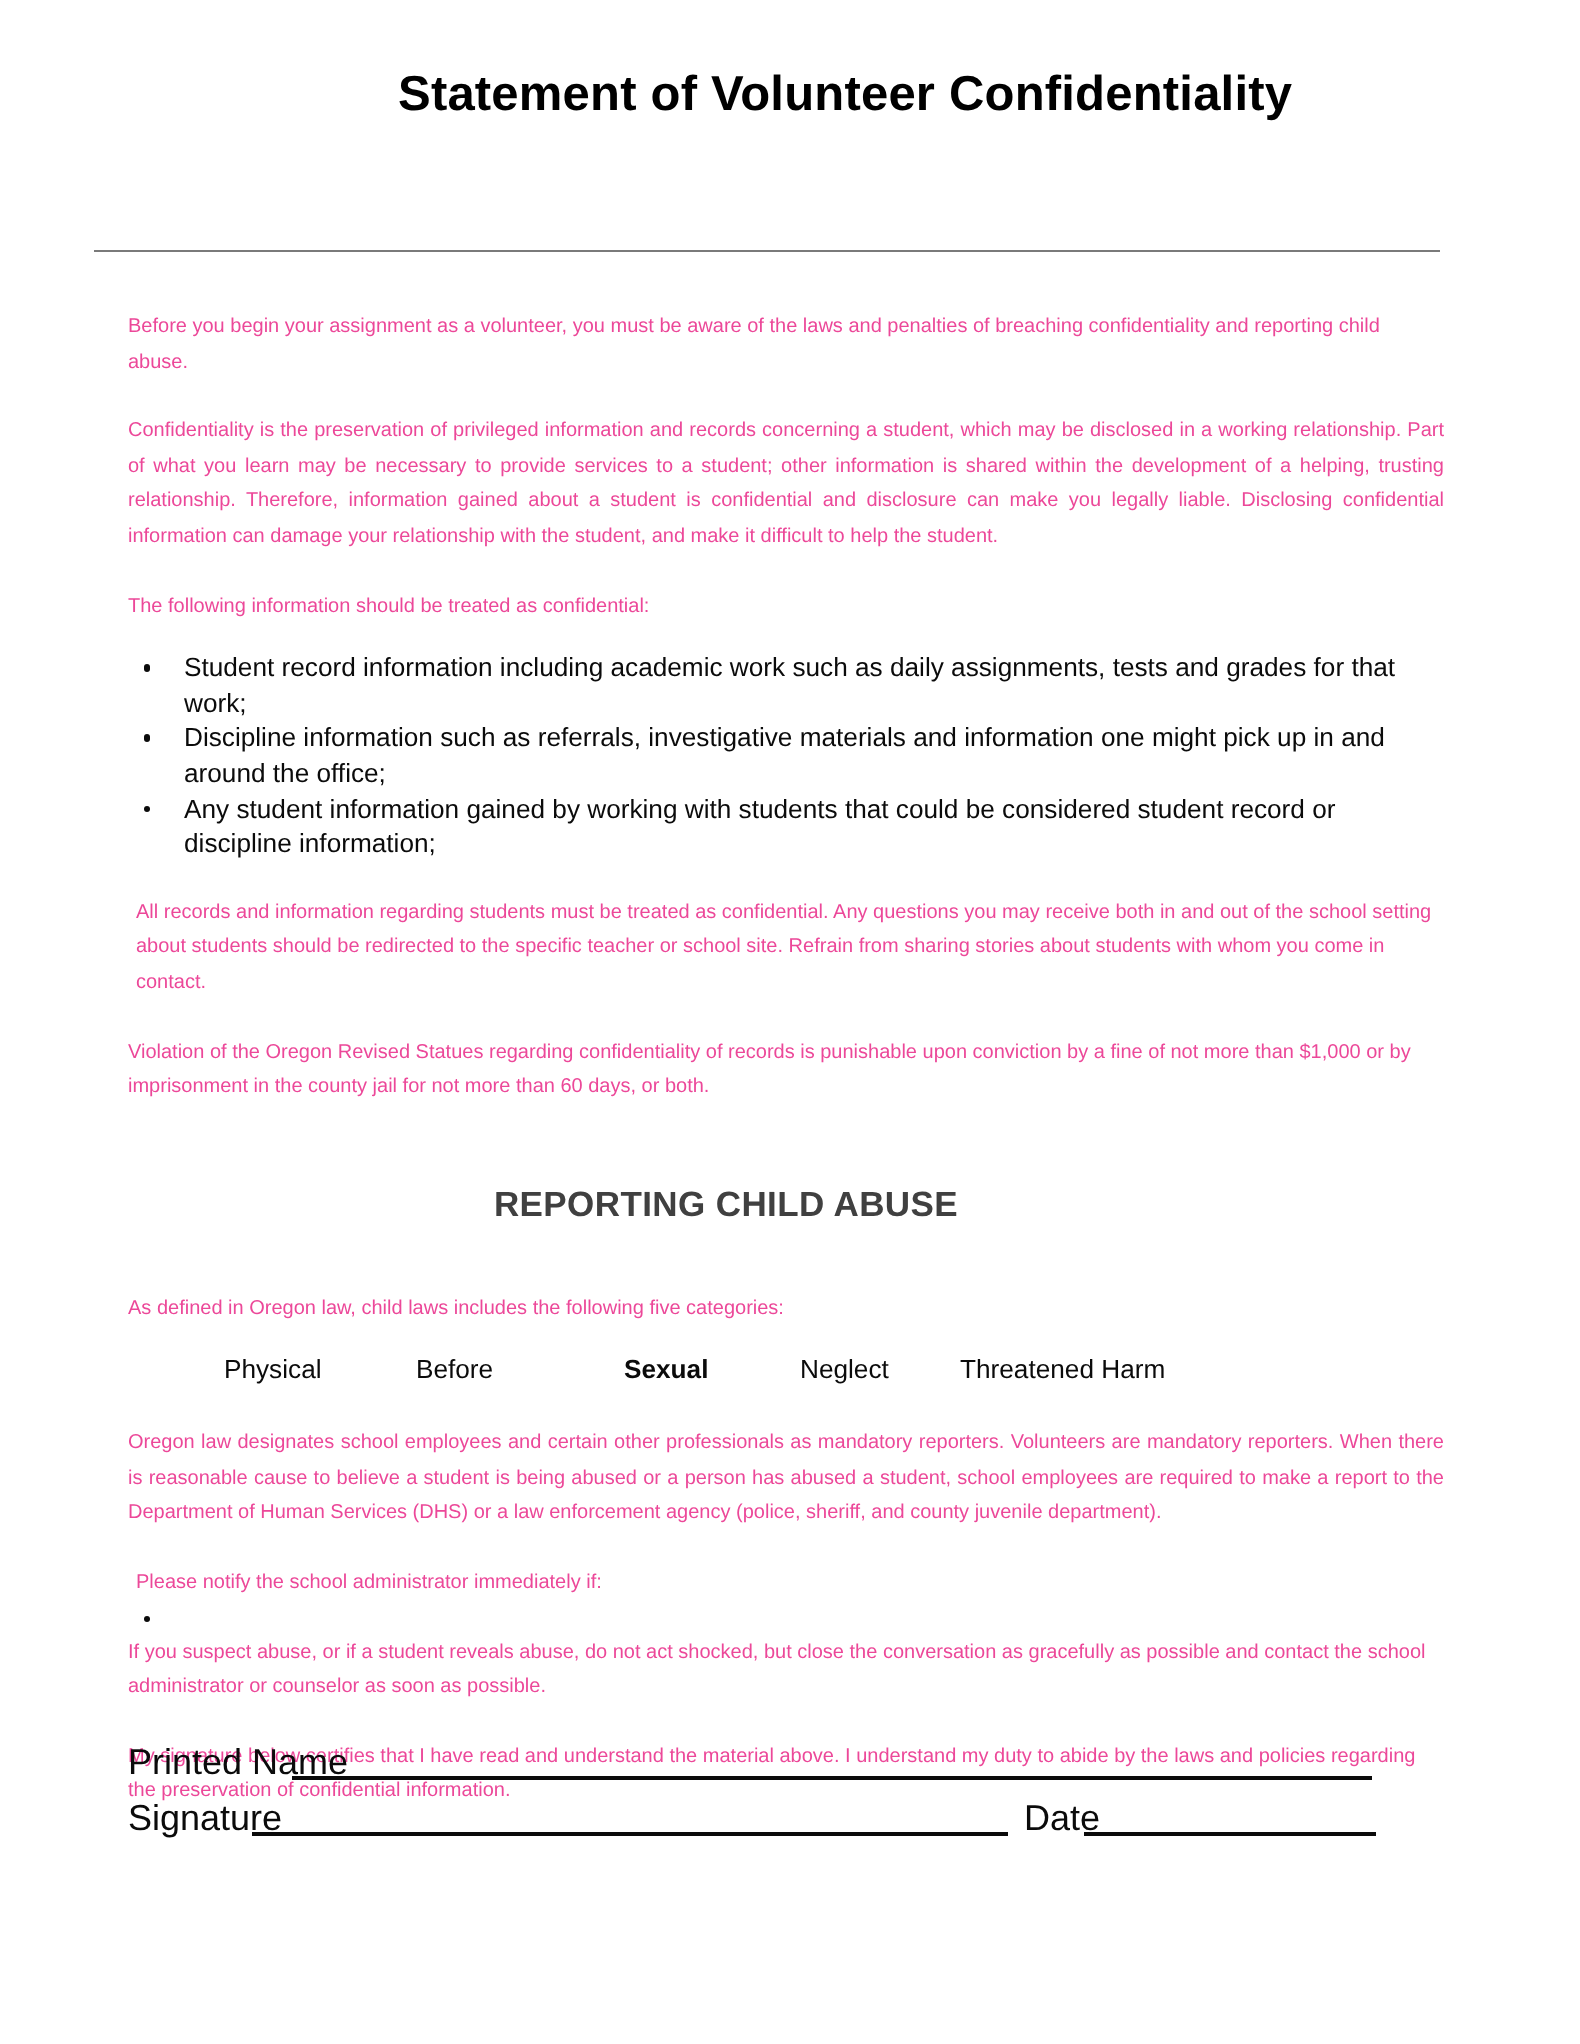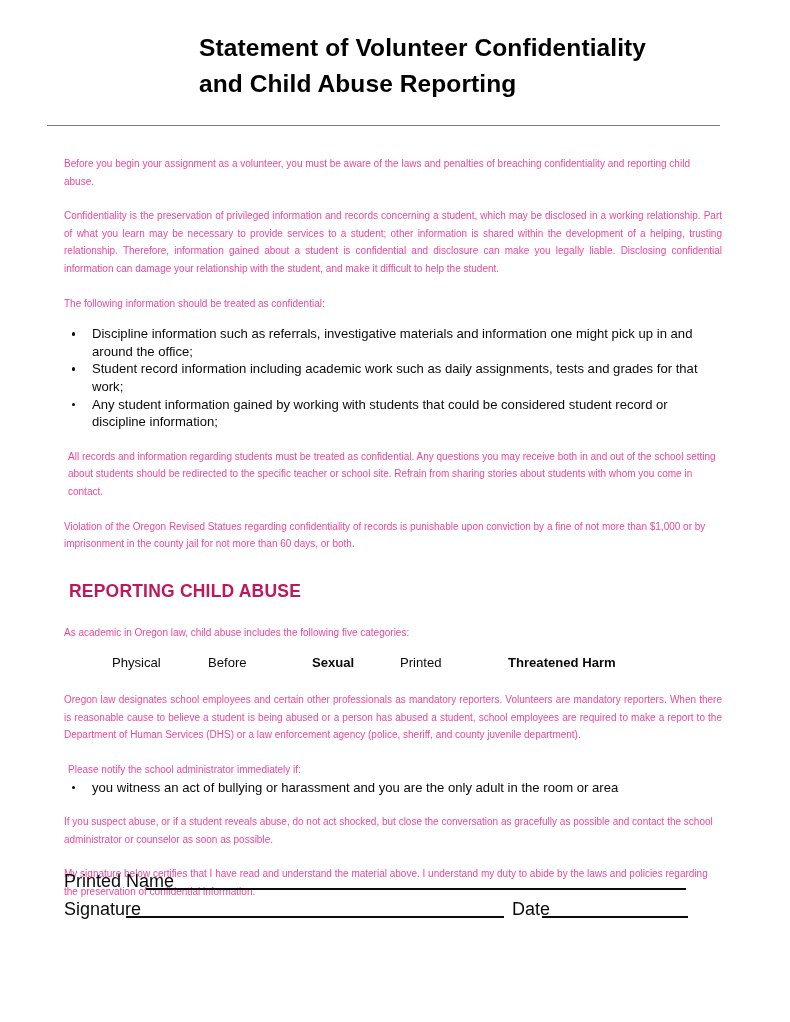--- a/index.html
+++ b/index.html
@@ -94,26 +94,27 @@
     top: 7px;
     width: 3.4px;
     height: 3.4px;
     background: #0b0b0b;
     border-radius: 50%;
   }
   ul.bullets.tight li { padding-left: 28px; }
 
   
   .section-heading {
+    text-align: center;
     font-size: 17.5px;
     font-weight: bold;
     line-height: 22px;
     letter-spacing: 0.2px;
-    color: #be185d;
-    margin: 5px;
+    color: #404040;
+    margin: 16px;
     padding-right: 60px;
   }
 
   
   .categories {
     position: relative;
     height: 20px;
     font-size: 13.1px;
     line-height: 18px;
     color: #0b0b0b;
@@ -121,21 +122,21 @@
   .categories .cat {
     position: absolute;
     top: 0;
     white-space: nowrap;
     text-align: right;
   }
   .cat-0 { left: 48px; }
   .cat-1 { left: 144px; }
   .cat-2 { left: 248px; font-weight: bold; }
   .cat-3 { left: 336px; }
-  .cat-4 { left: 444px; font-weight: bold; }
+  .cat-4 { left: 416px; }
 
   
   .sig-block {
     position: absolute;
     left: 64px;
     top: 873px;
     width: 640px;
   }
   .sig-row {
     position: relative;
@@ -165,21 +166,20 @@
     top: 0;
   }
 </style>
 </head>
 <body>
 
 <div class="page">
 
   <div class="title-block">
     <div class="title-line">Statement of Volunteer Confidentiality</div>
-    <div class="title-line">and Child Abuse Reporting</div>
   </div>
 
   <div class="title-rule"></div>
 
   <div class="body-col">
 
     <p class="para">Before you begin your assignment as a volunteer, you must be aware of the laws and penalties of breaching confidentiality and reporting child abuse.</p>
 
     <div class="gap-md"></div>
 
@@ -187,70 +187,69 @@
 
     <div class="gap-md"></div>
 
     <p class="para">The following information should be treated as confidential:</p>
 
     <div class="gap-sm"></div>
 
     <ul class="bullets">
       <li>
         <span class="bullet-dot"></span>
+        <span>Student record information including academic work such as daily assignments, tests and grades for that work;</span>
+      </li>
+      <li>
+        <span class="bullet-dot"></span>
         <span>Discipline information such as referrals, investigative materials and information one might pick up in and around the office;</span>
       </li>
       <li>
         <span class="bullet-dot"></span>
-        <span>Student record information including academic work such as daily assignments, tests and grades for that work;</span>
-      </li>
-      <li>
-        <span class="bullet-dot"></span>
         <span>Any student information gained by working with students that could be considered student record or discipline information;</span>
       </li>
     </ul>
 
     <div class="gap-md"></div>
 
     <p class="para indent-1">All records and information regarding students must be treated as confidential. Any questions you may receive both in and out of the school setting about students should be redirected to the specific teacher or school site. Refrain from sharing stories about students with whom you come in contact.</p>
 
     <div class="gap-md"></div>
 
     <p class="para">Violation of the Oregon Revised Statues regarding confidentiality of records is punishable upon conviction by a fine of not more than $1,000 or by imprisonment in the county jail for not more than 60 days, or both.</p>
 
     <div class="gap-lg"></div>
 
     <h2 class="section-heading">REPORTING CHILD ABUSE</h2>
 
     <div class="gap-md"></div>
 
-    <p class="para">As academic in Oregon law, child abuse includes the following five categories:</p>
+    <p class="para">As defined in Oregon law, child laws includes the following five categories:</p>
 
     <div class="gap-sm"></div>
 
     <div class="categories">
       <span class="cat cat-0">Physical</span>
       <span class="cat cat-1">Before</span>
       <span class="cat cat-2">Sexual</span>
-      <span class="cat cat-3">Printed</span>
+      <span class="cat cat-3">Neglect</span>
       <span class="cat cat-4">Threatened Harm</span>
     </div>
 
     <div class="gap-md"></div>
 
     <p class="para justify">Oregon law designates school employees and certain other professionals as mandatory reporters. Volunteers are mandatory reporters.  When there is reasonable cause to believe a student is being abused or a person has abused a student, school employees are required to make a report to the Department of Human Services (DHS) or a law enforcement agency (police, sheriff, and county juvenile department).</p>
 
     <div class="gap-md"></div>
 
     <p class="para indent-1">Please notify the school administrator immediately if:</p>
 
     <ul class="bullets tight">
       <li>
         <span class="bullet-dot"></span>
-        <span>you witness an act of bullying or harassment and you are the only adult in the room or area</span>
       </li>
     </ul>
 
     <div class="gap-md"></div>
 
     <p class="para">If you suspect abuse, or if a student reveals abuse, do not act shocked, but close the conversation as gracefully as possible and contact the school administrator or counselor as soon as possible.</p>
 
     <div class="gap-md"></div>
 
     <p class="para">My signature below certifies that I have read and understand the material above. I understand my duty to abide by the laws and policies regarding the preservation of confidential information.</p>

